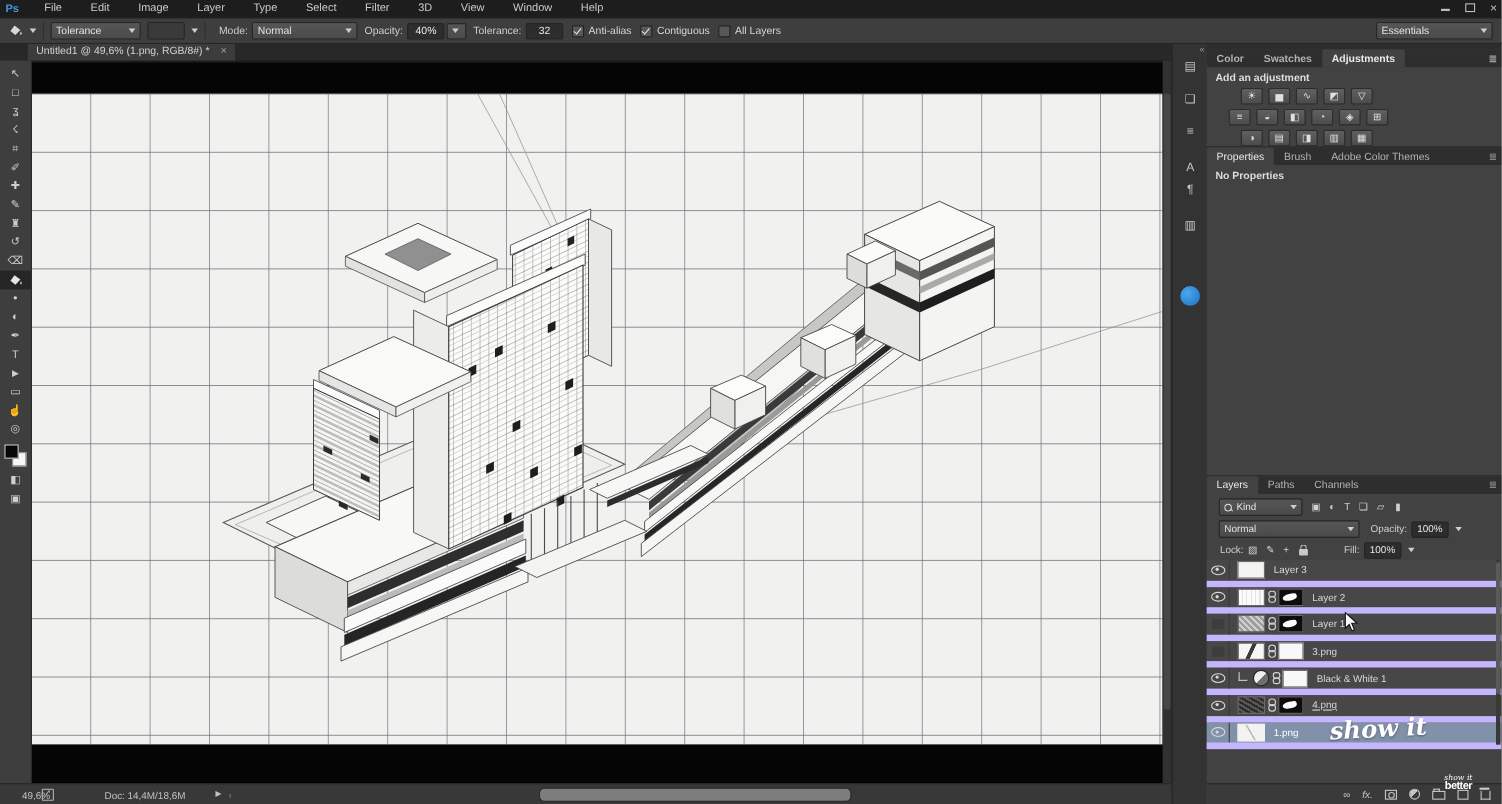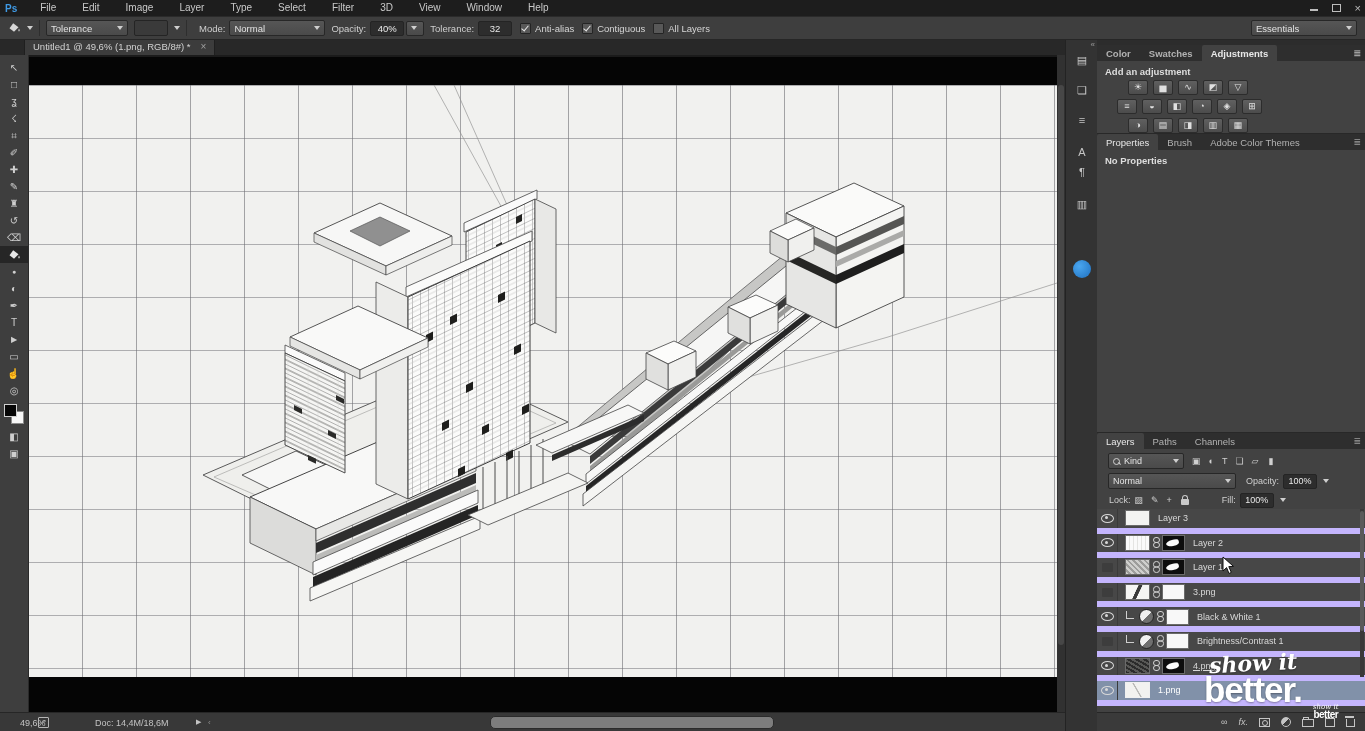--- a/index.html
+++ b/index.html
@@ -598,30 +598,20 @@
           <span class="eye"></span>
         </span>
       <span class="clip"></span>
       <span class="adjcirc"></span>
       <span class="chain"></span>
       <span class="mask"></span>
       <span class="lname">Black &amp; White 1</span>
     </div>
     <div class="lrow">
       <span class="eyecell">
-          <span class="eyewell"></span>
-        </span>
-      <span class="clip"></span>
-      <span class="adjcirc"></span>
-      <span class="chain"></span>
-      <span class="mask"></span>
-      <span class="lname">Brightness/Contrast 1</span>
-    </div>
-    <div class="lrow">
-      <span class="eyecell">
           <span class="eye"></span>
         </span>
       <span class="thumb t-4png"></span>
       <span class="chain"></span>
       <span class="mask dark"></span>
       <span class="lname u">4.png</span>
     </div>
     <div class="lrow sel">
       <span class="eyecell">
           <span class="eye"></span>
@@ -640,21 +630,20 @@
     <span class="f-mask"></span>
     <span class="f-adj"></span>
     <span class="f-folder"></span>
     <span class="f-new"></span>
     <span class="f-trash"></span>
   </div>
 </div>
 
 <div id="wm">
   <div id="wm1">show it</div>
-  <div id="wm2">better.</div>
 </div>
 <div id="wm-mini">
   <div class="m1">show it</div>
   <div class="m2">better</div>
 </div>
 
 <div id="cursor">
   <svg width="13" height="19" viewBox="0 0 13 19">
       <path d="M1 1 L1 15 L4.6 11.6 L7 17.5 L9.3 16.4 L6.8 10.6 L11.5 10.4 Z" fill="#ffffff" stroke="#111111" stroke-width="1"></path>
     </svg>

